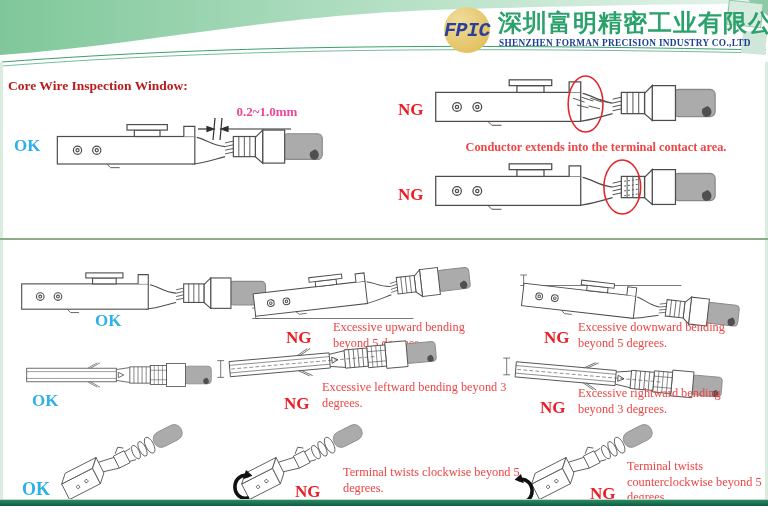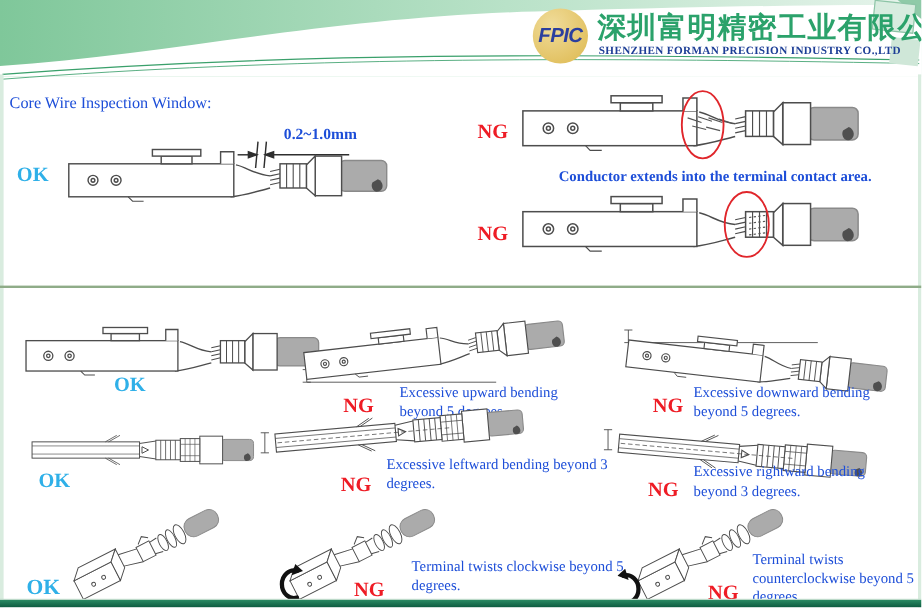--- a/index.html
+++ b/index.html
@@ -1,30 +1,30 @@
 <!DOCTYPE html>
 <html style="--ok-blue: #2fb0e8; --ng-red: #ee1c25; --brand-green: #2ba26b; --brand-blue: #1d3e96; --logo-gold: #ddb84e; --footer-green: #0e5c41; --highlight-red: #e0262b;"><head>
 <meta charset="utf-8">
 <style>
   html,body{margin:0;padding:0;background:#fff}
   .page{position:relative;width:768px;height:512px;background:#fff;overflow:hidden;
         font-family:"Liberation Serif","DejaVu Serif",serif;color:#3a3a3a}
   .abs{position:absolute}
-  .sec-title{font-weight:normal;font-size:13.5px;color:#1d4ed8}
-  .cap{font-size:12.3px;line-height:1.27;color:#1d4ed8}
+  .sec-title{font-weight:bold;font-size:13.5px;color:#b91c1c}
+  .cap{font-size:12.3px;line-height:1.27;color:#ef4444}
   .lbl{font-weight:bold;font-size:17px;line-height:1}
   .ok{color:var(--ok-blue,#2fb0e8)}
   .ng{color:var(--ng-red,#ee1c25)}
-  .dimlbl{font-weight:bold;font-size:13px;color:#1d4ed8}
+  .dimlbl{font-weight:bold;font-size:13px;color:#ec4899}
   .logo{width:46px;height:46px;border-radius:50%;
         background:radial-gradient(circle at 35% 30%, #efd librar,#ddb84e);
         background:radial-gradient(circle at 35% 30%, #f0dc9a, #ddb84e);
         display:flex;align-items:center;justify-content:center;
-        font-family:Liberation Sans, sans-serif;
-        font-style:italic;font-weight:bold;font-size:17px;color:#2b3f9e;letter-spacing:-.5px}
+        font-family:Liberation Mono, monospace;
+        font-style:italic;font-weight:bold;font-size:20px;color:#2b3f9e;letter-spacing:-.5px}
   .cn{font-weight:bold;font-size:24px;color:var(--brand-green,#2ba26b);letter-spacing:1px;white-space:nowrap}
   .en{font-weight:bold;font-size:9.3px;color:var(--brand-blue,#1d3e96);letter-spacing:.3px;white-space:nowrap}
   .divider{height:2px;background:#8fac88}
   .edge{width:3px;background:#d9ecdf}
   .footer{background:linear-gradient(#2a8a63,#0e5c41);border-top:1px solid #bcd9c9}
   svg.diagram{display:block;overflow:visible}
 </style>
 </head>
 <body>
 

